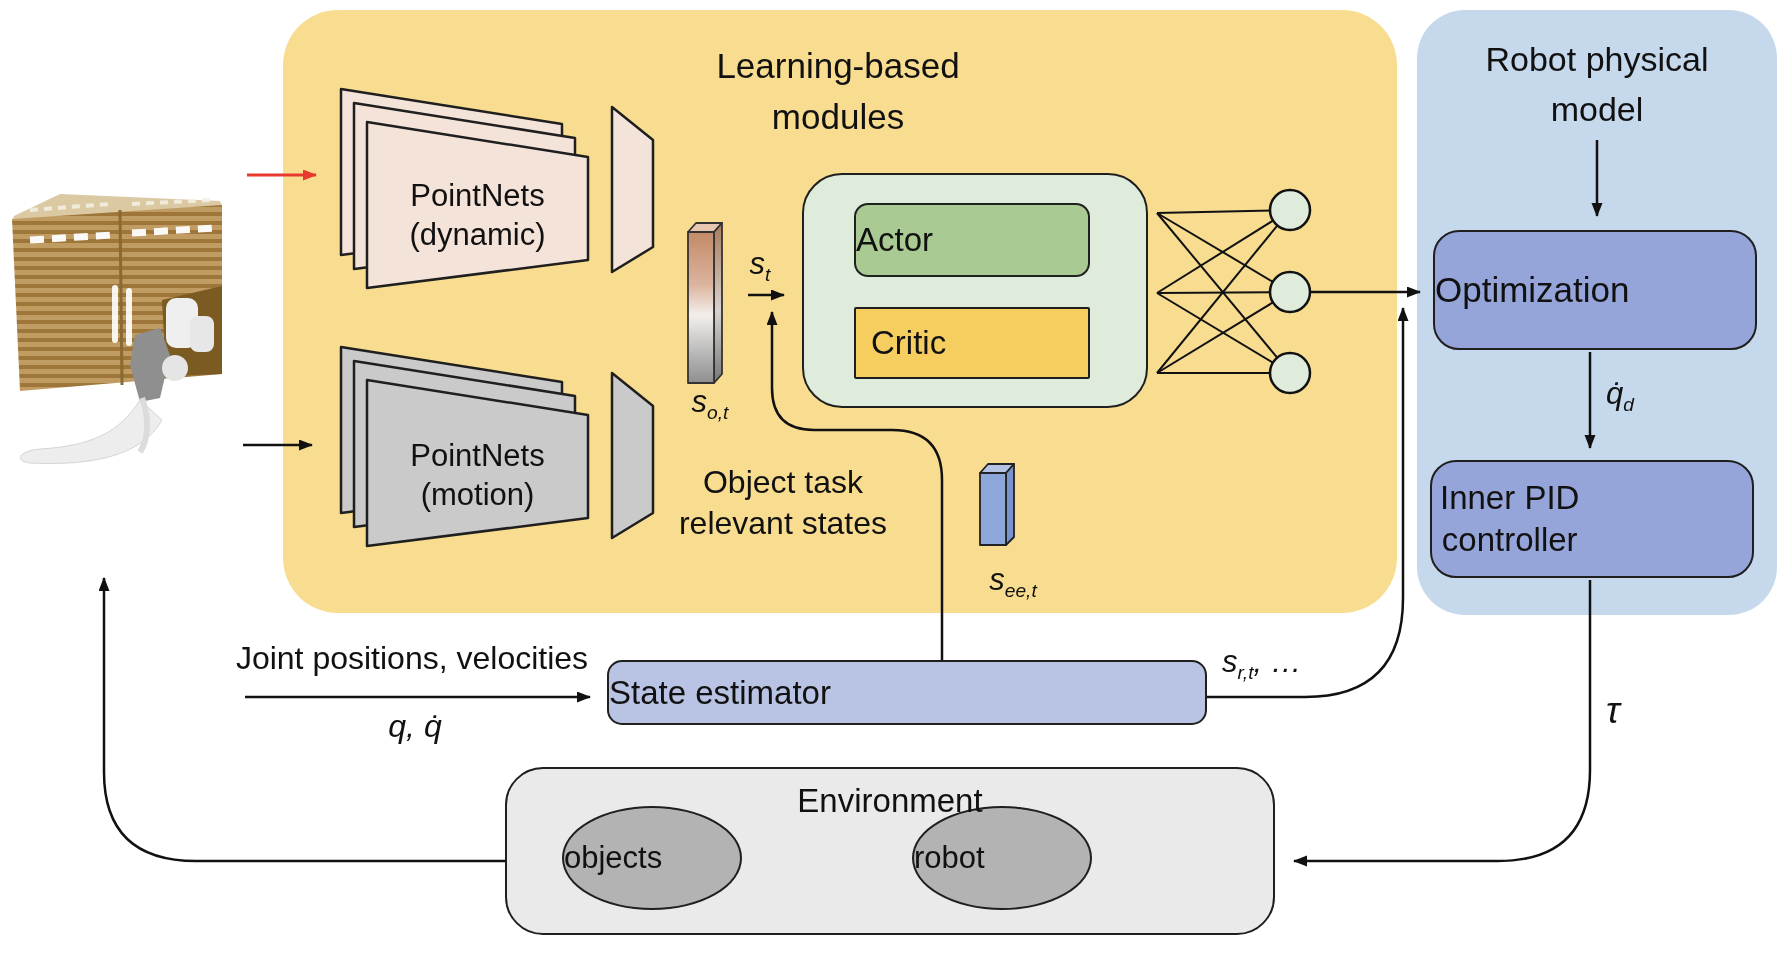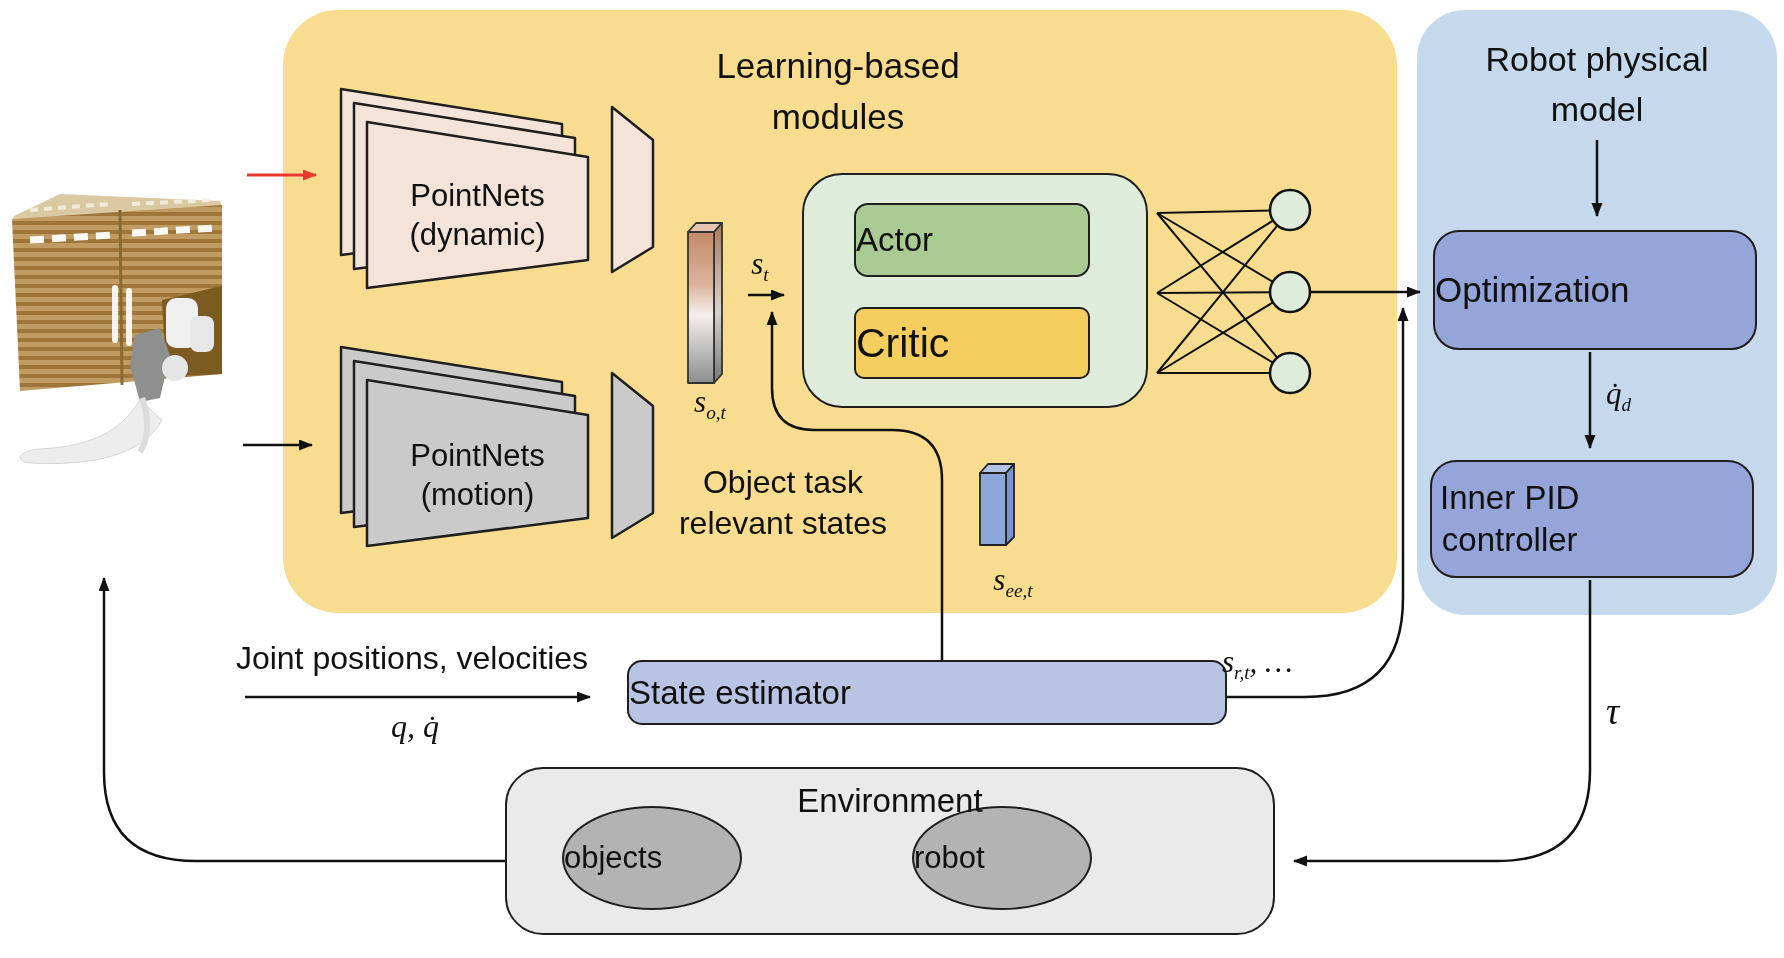--- a/index.html
+++ b/index.html
@@ -8,21 +8,21 @@
     --ellipse:#b3b3b3; --pink:#f4e3d8; --gray:#cacaca; --barblue:#8ea7da; --red:#e8392e;
     --ink:#111;
   }
   html,body{margin:0;padding:0;background:#fff;}
   #canvas{position:relative;width:1784px;height:958px;background:#fff;overflow:hidden;
           font-family:"Liberation Sans",sans-serif;color:var(--ink);}
   #wires{position:absolute;left:0;top:0;z-index:1;}
   .lbl{position:absolute;z-index:3;text-align:center;color:var(--ink);}
   .box{position:absolute;z-index:2;display:flex;align-items:center;justify-content:flex-start;
        text-align:center;border:2.5px solid #1f1f1f;color:var(--ink);box-sizing:border-box;}
-  .math{font-family:Liberation Serif, serif;font-style:italic;}
+  .math{font-family:Liberation Sans, sans-serif;font-style:italic;}
   .math sub{font-size:0.62em;}
   .ellipse{border-radius:50%;}
 </style>
 </head>
 <body>
 
 <div id="canvas">
 
   <svg id="wires" width="1784" height="958" viewBox="0 0 1784 958">
     <defs>
@@ -165,21 +165,21 @@
   </div>
 
   <div class="lbl math" style="left:728px;top:246px;width:64px;font-size:31px;">
     <span>s</span><sub>t</sub>
   </div>
 
   <div class="box" style="left:802px;top:173px;width:346px;height:235px;border-radius:40px;background:var(--greenpanel);"></div>
   <div class="box" style="left:854px;top:203px;width:236px;height:74px;border-radius:14px;background:var(--actor);font-size:33px;">
     <span>Actor</span>
   </div>
-  <div class="box" style="left:854px;top:307px;width:236px;height:72px;border-radius:10px;background:var(--critic);font-size:41px;">
+  <div class="box" style="left:854px;top:307px;width:236px;height:72px;border-radius:2px;background:var(--critic);font-size:33px;padding-left:15px;">
     <span>Critic</span>
   </div>
 
 
   <div class="lbl math" style="left:958px;top:562px;width:110px;font-size:31px;">
     <span>s</span><sub>ee,t</sub>
   </div>
 
   <div class="lbl" style="left:1447px;top:34px;width:300px;font-size:34px;line-height:50px;">
     <div>Robot physical</div>
@@ -205,21 +205,21 @@
     <span>τ</span>
   </div>
 
   <div class="lbl math" style="left:315px;top:708px;width:200px;font-size:32px;">
     <span>q, q̇</span>
   </div>
   <div class="lbl" style="left:212px;top:640px;width:400px;font-size:32px;">
     <span>Joint positions, velocities</span>
   </div>
 
-  <div class="box" style="left:607px;top:660px;width:600px;height:65px;border-radius:15px;background:var(--estblue);font-size:33px;margin-left:20px;">
+  <div class="box" style="left:607px;top:660px;width:600px;height:65px;border-radius:15px;background:var(--estblue);font-size:33px;">
     <span>State estimator</span>
   </div>
 
   <div class="lbl math" style="left:1222px;top:644px;width:150px;font-size:31px;text-align:left;">
     <span>s</span><sub>r,t</sub><span>, …</span>
   </div>
 
   <div class="box" style="left:505px;top:767px;width:770px;height:168px;border-radius:38px;background:var(--envgray);"></div>
   <div class="lbl" style="left:505px;top:782px;width:770px;font-size:33px;z-index:3;">
     <span>Environment</span>

